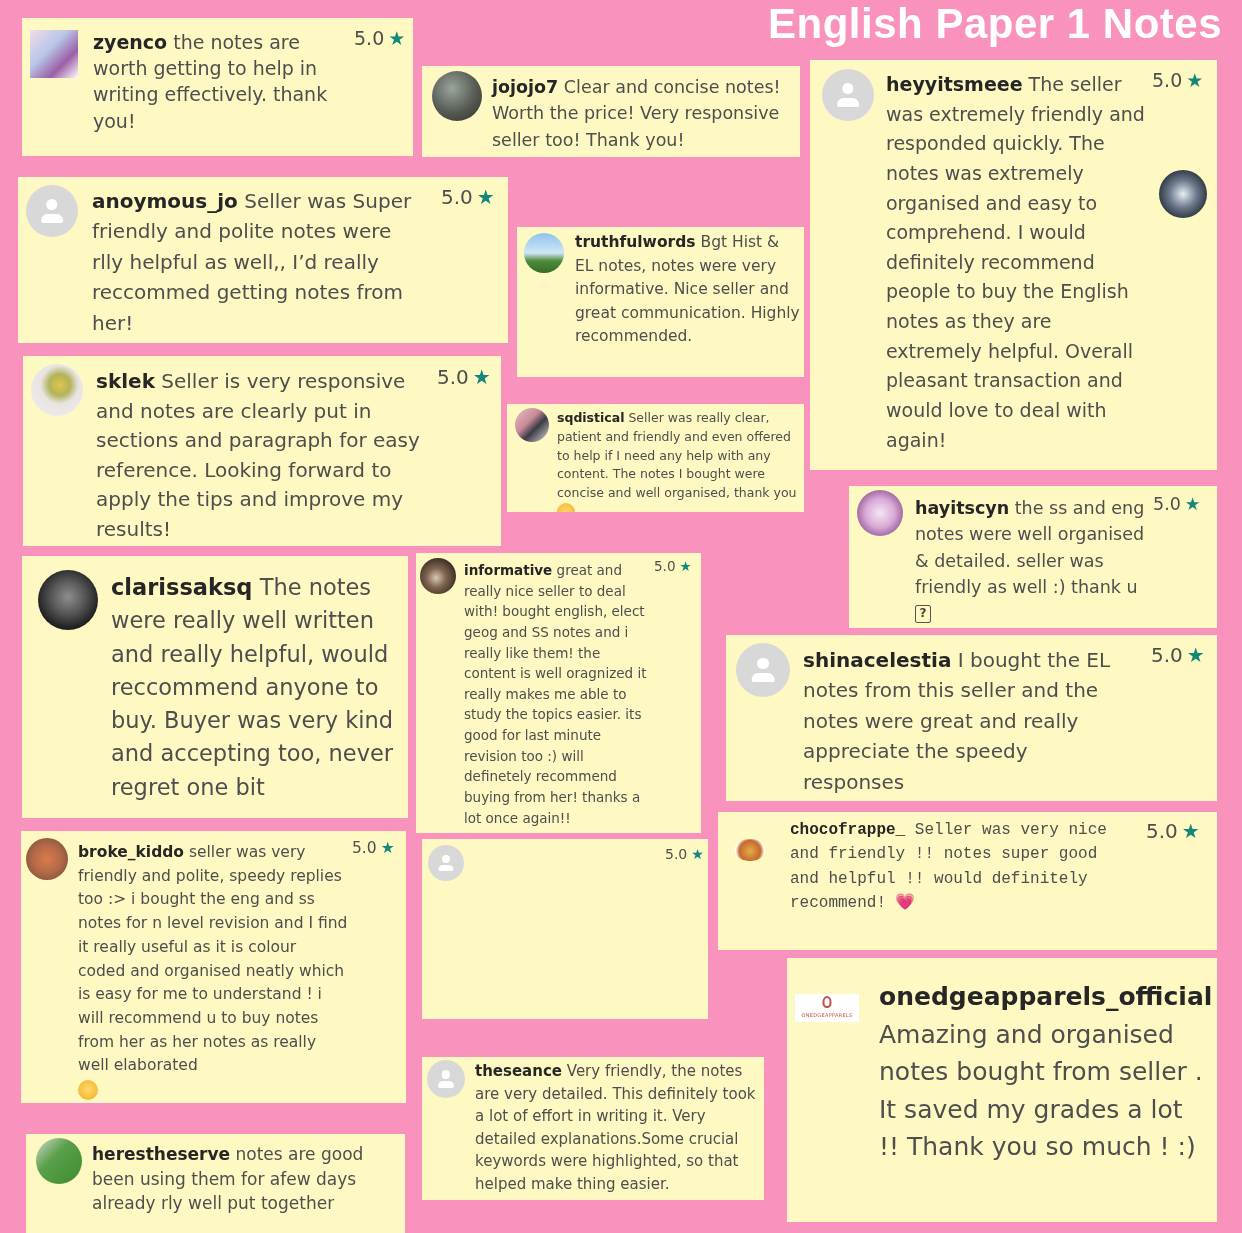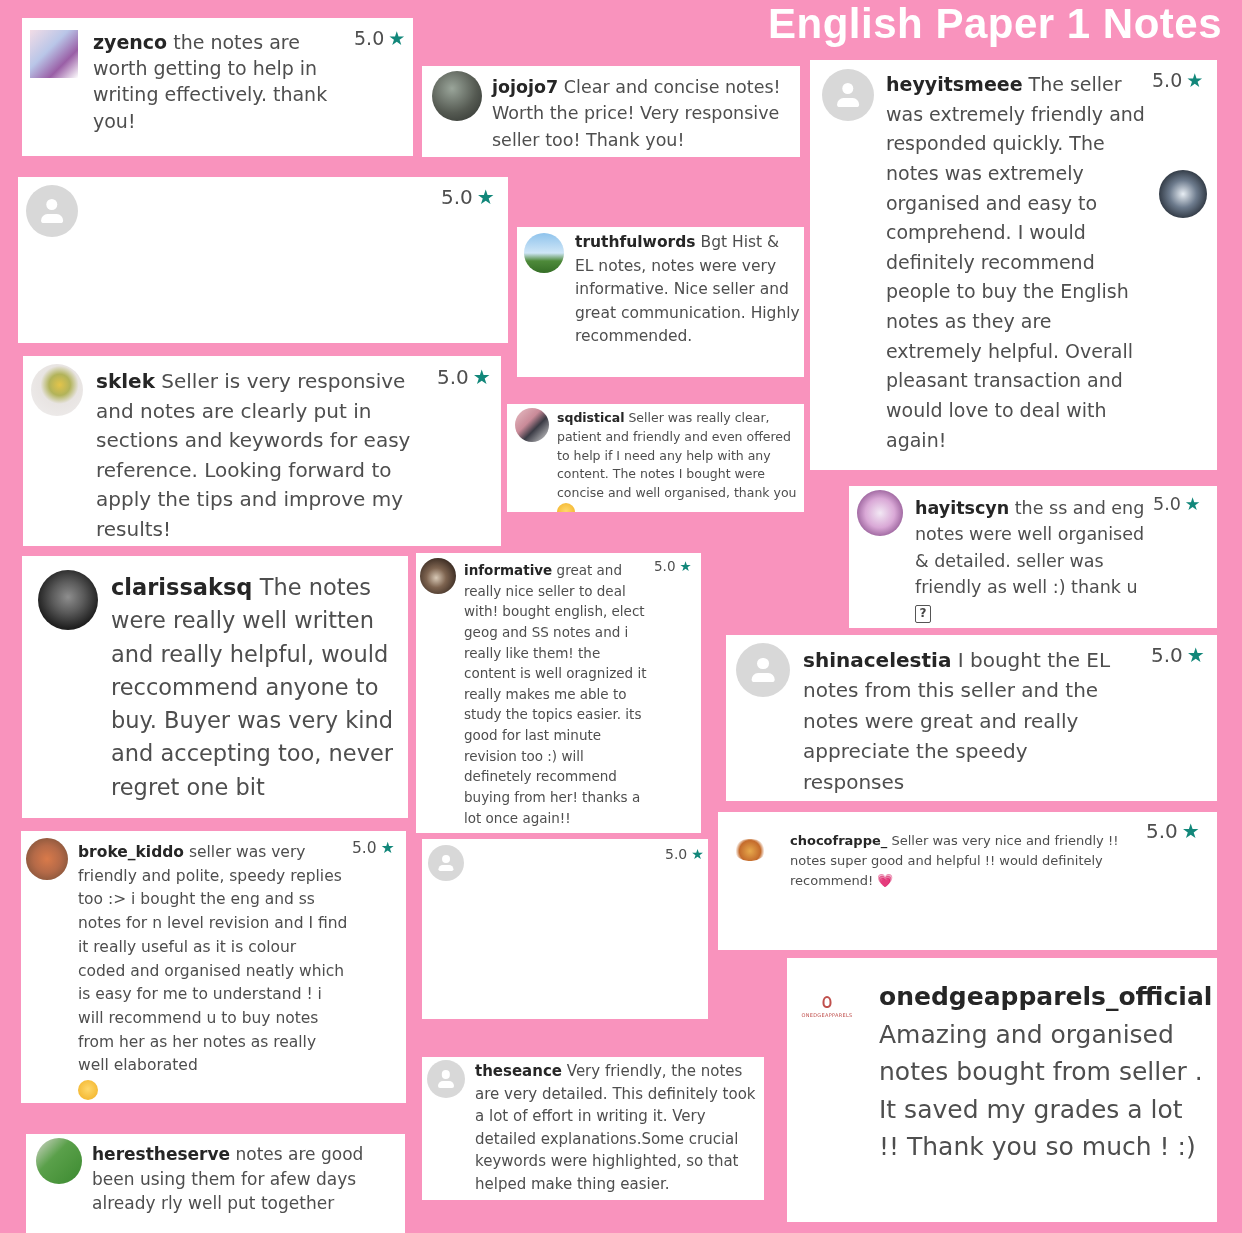--- a/index.html
+++ b/index.html
@@ -17,21 +17,21 @@
       top: 0px;
       font-family: "Liberation Sans", sans-serif;
       font-weight: bold;
       font-size: 42px;
       color: #ffffff;
       letter-spacing: 0.5px;
       white-space: nowrap;
     }
     .card {
       position: absolute;
-      background: #ffffff;
+      background: #fef9c3;
       overflow: hidden;
     }
     .avatar {
       position: absolute;
       border-radius: 50%;
       background: #d8d8d8;
       overflow: hidden;
     }
     .avatar.default::before {
       content: "";
@@ -138,38 +138,42 @@
     <span class="user">heyyitsmeee</span>
     <span>The seller was extremely friendly and responded quickly. The notes was extremely organised and easy to comprehend. I would definitely recommend people to buy the English notes as they are extremely helpful. Overall pleasant transaction and would love to deal with again!</span>
   </div>
   <div class="rating" style="left:342px;top:9px;font-size:19px;">
     <span>5.0</span><span class="star">★</span>
   </div>
 </div>
 
 <div class="card" style="left:18px;top:177px;width:490px;height:166px;">
   <div class="avatar default" style="left:8px;top:8px;width:52px;height:52px;"></div>
+  <div class="text" style="left:74px;top:9px;width:330px;font-size:20px;line-height:1.52;">
+    <span class="user">anoymous_jo</span>
+    <span>Seller was Super friendly and polite notes were rlly helpful as well,, I’d really reccommed getting notes from her!</span>
+  </div>
   <div class="rating" style="left:423px;top:8px;font-size:20px;">
     <span>5.0</span><span class="star">★</span>
   </div>
 </div>
 
 <div class="card" style="left:517px;top:227px;width:287px;height:150px;">
   <div class="avatar photo-sky" style="left:7px;top:6px;width:40px;height:40px;"></div>
   <div class="text" style="left:58px;top:4px;width:225px;font-size:15.5px;line-height:1.52;">
     <span class="user">truthfulwords</span>
     <span>Bgt Hist &amp; EL notes, notes were very informative. Nice seller and great communication. Highly recommended.</span>
   </div>
 </div>
 
 <div class="card" style="left:23px;top:356px;width:478px;height:190px;">
   <div class="avatar photo-flower" style="left:8px;top:8px;width:52px;height:52px;"></div>
   <div class="text" style="left:73px;top:11px;width:330px;font-size:20px;line-height:1.48;">
     <span class="user">sklek</span>
-    <span>Seller is very responsive and notes are clearly put in sections and keywords for easy reference. Looking forward to apply the tips and improve my results!</span>
+    <span>Seller is very responsive and notes are clearly put in sections and paragraph for easy reference. Looking forward to apply the tips and improve my results!</span>
   </div>
   <div class="rating" style="left:414px;top:9px;font-size:20px;">
     <span>5.0</span><span class="star">★</span>
   </div>
 </div>
 
 <div class="card" style="left:507px;top:404px;width:297px;height:108px;">
   <div class="avatar photo-sq" style="left:8px;top:4px;width:34px;height:34px;"></div>
   <div class="text" style="left:50px;top:5px;width:245px;font-size:12.5px;line-height:1.5;">
     <span class="user">sqdistical</span>
@@ -234,21 +238,21 @@
 
 <div class="card" style="left:422px;top:839px;width:286px;height:180px;">
   <div class="avatar default" style="left:6px;top:6px;width:36px;height:36px;"></div>
   <div class="rating" style="left:243px;top:7px;font-size:14px;">
     <span>5.0</span><span class="star">★</span>
   </div>
 </div>
 
 <div class="card" style="left:718px;top:812px;width:499px;height:138px;">
   <div class="avatar photo-pooh" style="left:17px;top:27px;width:30px;height:22px;border-radius:45%;"></div>
-  <div class="text" style="left:72px;top:19px;width:335px;font-size:13px;line-height:1.52;">
+  <div class="text" style="left:72px;top:6px;width:335px;font-size:16px;line-height:1.52;font-family:Liberation Mono, monospace;">
     <span class="user">chocofrappe_</span>
     <span>Seller was very nice and friendly !! notes super good and helpful !! would definitely recommend!</span>
     <span class="emoji heart">💗</span>
   </div>
   <div class="rating" style="left:428px;top:7px;font-size:20px;">
     <span>5.0</span><span class="star">★</span>
   </div>
 </div>
 
 <div class="card" style="left:422px;top:1057px;width:342px;height:143px;">

